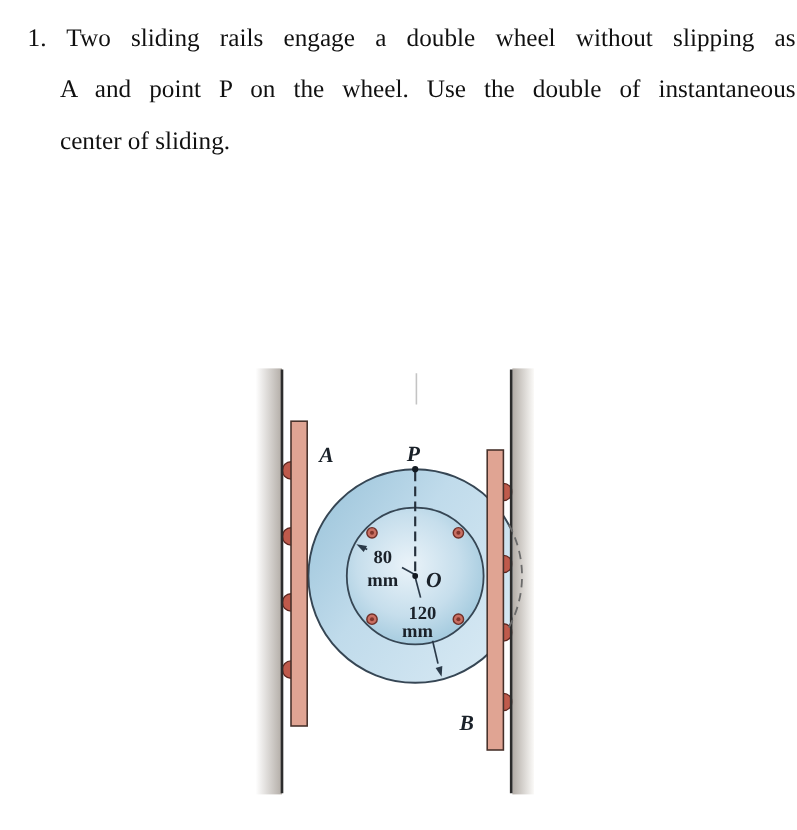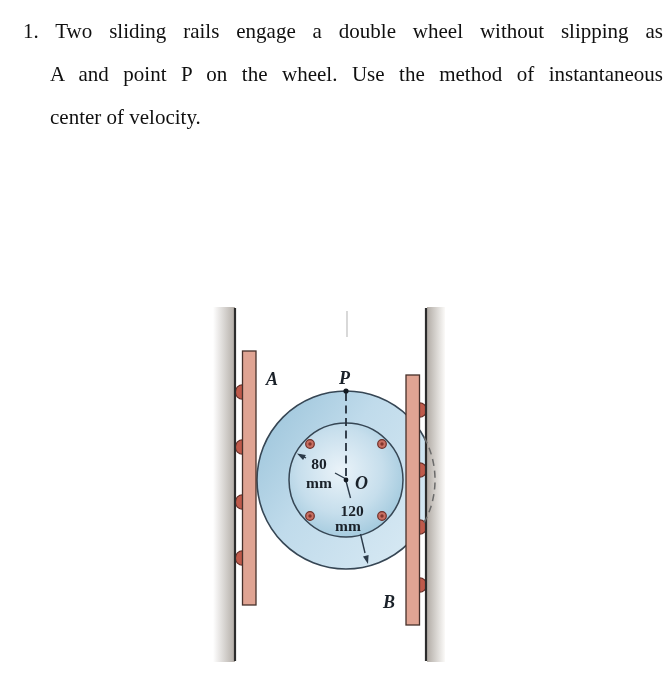--- a/index.html
+++ b/index.html
@@ -24,22 +24,22 @@
     fill:#1a2129;font-weight:bold;
   }
   .figlabel{font-style:italic;font-size:18px;}
   .dimtext{font-size:15.5px;text-anchor:middle;fill:#1c2733;}
 </style>
 </head>
 <body>
 
 <div class="problem">
   <div class="pline first">1. Two sliding rails engage a double wheel without slipping as</div>
-  <div class="pline cont">A and point P on the wheel. Use the method of instantaneous</div>
-  <div class="pline cont last">center of velocity.</div>
+  <div class="pline cont">A and point P on the wheel. Use the double of instantaneous</div>
+  <div class="pline cont last">center of sliding.</div>
 </div>
 
 <svg class="figure-svg" width="266" height="372" viewBox="200 300 266 372" xmlns="http://www.w3.org/2000/svg">
   <defs>
     <linearGradient id="ringGrad" x1="0" y1="0.15" x2="1" y2="0.85">
       <stop offset="0" stop-color="#9dc5db"></stop>
       <stop offset="0.4" stop-color="#c0dbeb"></stop>
       <stop offset="1" stop-color="#d9eaf4"></stop>
     </linearGradient>
     <radialGradient id="discGrad" cx="0.45" cy="0.42" r="0.68">

